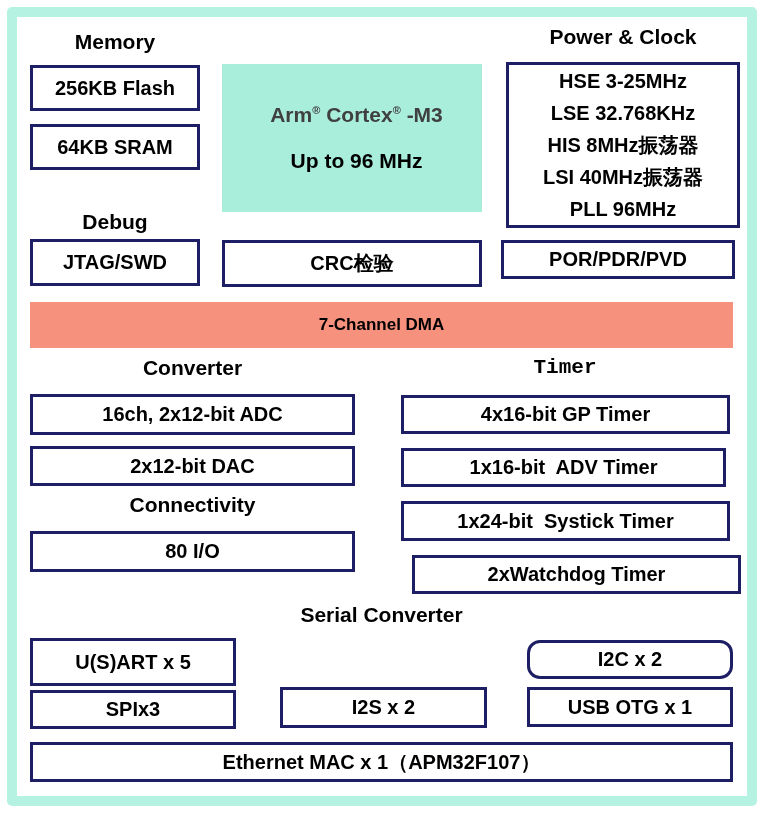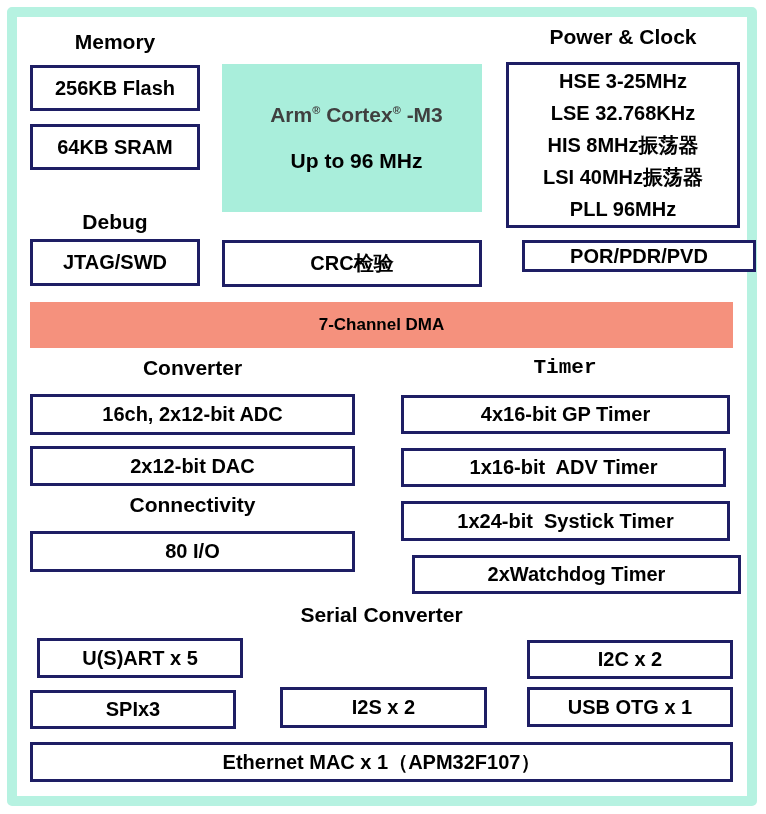--- a/index.html
+++ b/index.html
@@ -50,38 +50,38 @@
   }
   
   .lbl-memory{ left:30px; top:30px; width:170px; }
   .box-flash{ left:30px; top:65px; width:170px; height:46px; }
   .box-sram{ left:30px; top:124px; width:170px; height:46px; }
   .lbl-debug{ left:30px; top:210px; width:170px; }
   .box-jtag{ left:30px; top:239px; width:170px; height:47px; }
   
   .box-crc{ left:222px; top:240px; width:260px; height:47px; }
   .lbl-power{ left:506px; top:25px; width:234px; }
-  .box-por{ left:522px; top:240px; width:234px; height:32px; }
+  .box-por{ left:501px; top:240px; width:234px; height:39px; }
   
   .lbl-converter{ left:30px; top:356px; width:325px; }
   .box-adc{ left:30px; top:394px; width:325px; height:41px; }
   .box-dac{ left:30px; top:446px; width:325px; height:40px; }
   .lbl-connectivity{ left:30px; top:493px; width:325px; }
   .box-io{ left:30px; top:531px; width:325px; height:41px; }
   
   .lbl-timer{ left:400px; top:356px; width:330px;font-family:Liberation Mono, monospace; }
   .box-gptimer{ left:401px; top:395px; width:329px; height:39px; }
   .box-advtimer{ left:401px; top:448px; width:325px; height:39px; }
   .box-systick{ left:401px; top:501px; width:329px; height:40px; }
   .box-watchdog{ left:412px; top:555px; width:329px; height:39px; }
   
   .lbl-serial{ left:30px; top:603px; width:703px; }
-  .box-usart{ left:37px; top:638px; width:206px; height:40px;text-align:right; }
+  .box-usart{ left:30px; top:638px; width:206px; height:48px;text-align:right; }
   .box-can{ left:280px; top:638px; width:207px; height:40px; }
-  .box-i2c{ left:527px; top:640px; width:206px; height:39px; }
+  .box-i2c{ left:527px; top:640px; width:206px; height:39px;border-radius:13px; }
   .box-spi{ left:30px; top:690px; width:206px; height:39px; }
   .box-i2s{ left:280px; top:687px; width:207px; height:41px; }
   .box-usb{ left:527px; top:687px; width:206px; height:40px; }
   .box-ethernet{ left:30px; top:742px; width:703px; height:40px; }
 </style>
 </head>
 <body>
 
 <div class="canvas">
   <div class="frame"></div>

